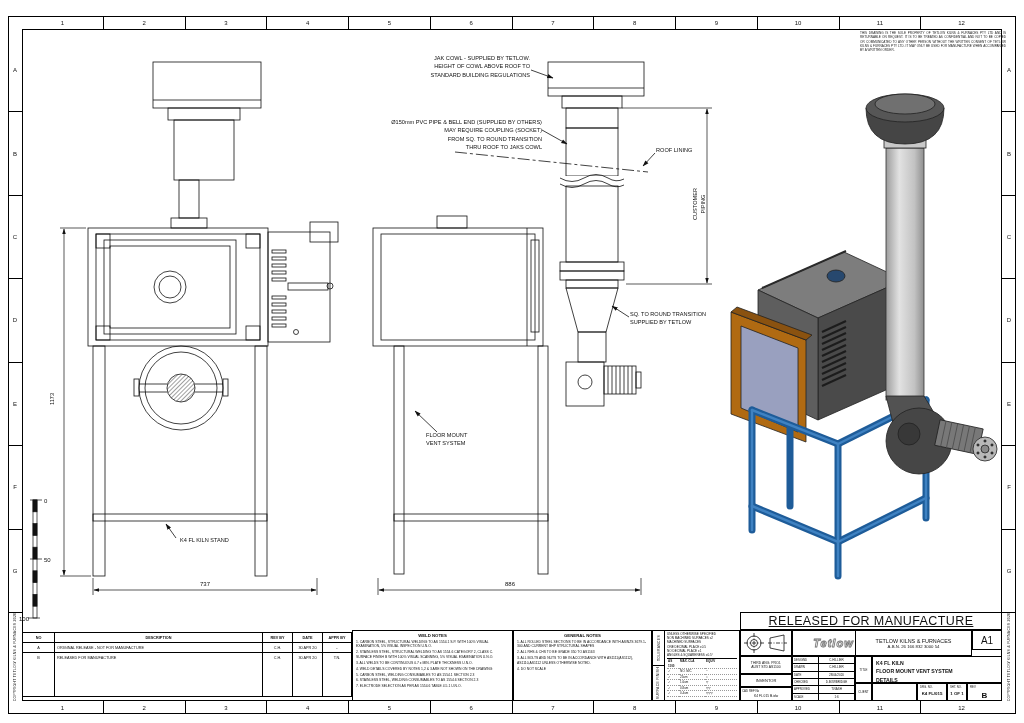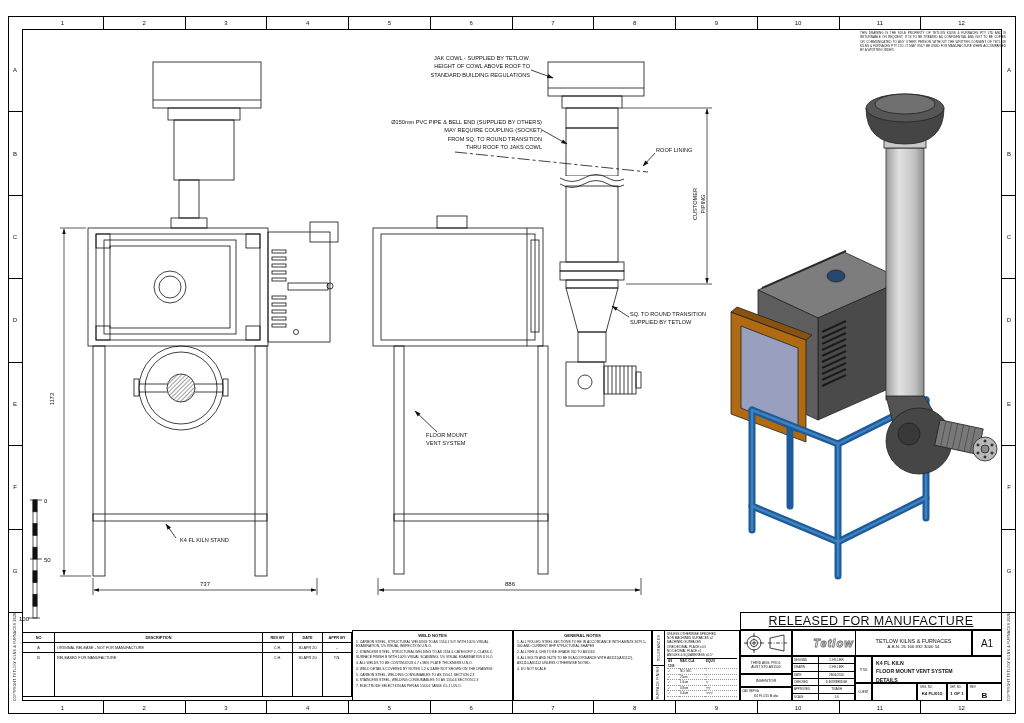--- a/index.html
+++ b/index.html
@@ -497,21 +497,21 @@
           <polygon points="27,6 41,3 41,19 27,16"></polygon>
           <line x1="25" y1="11" x2="44" y2="11" stroke-dasharray="4 1.5 1 1.5"></line>
         </g>
       </svg>
     </div>
     <div class="tb-cell logo" style="left:52px;top:18px;width:83px;height:26px;">Tetlow</div>
     <div class="tb-cell company" style="left:115px;top:18px;width:117px;height:26px;">
       <div class="l1">TETLOW KILNS &amp; FURNACES</div>
       <div class="l2">A.B.N. 26 166 832 3000 54</div>
     </div>
-    <div class="tb-cell a1" style="left:232px;top:18px;width:30px;height:26px;">A1</div>
+    <div class="tb-cell a1" style="left:232px;top:18px;width:30px;height:20px;">A1</div>
 
     <div class="tb-cell projcell" style="left:0;top:44px;width:52px;height:18px;white-space:pre-line;">
       <span style="white-space:pre-line;">THIRD ANG. PROJ.
 AUST STD AS1100</span>
     </div>
     <div class="tb-cell" style="left:0;top:62px;width:52px;height:13px;font-size:4px;">INVENTOR</div>
     <div class="tb-cell projcell" style="left:0;top:75px;width:52px;height:14px;">
       <span class="minilabel" style="align-self:flex-start;padding-left:1px;">CAD REF No</span>
       <span style="font-size:3.3px;">K4 FL 015 B.idw</span>
     </div>

